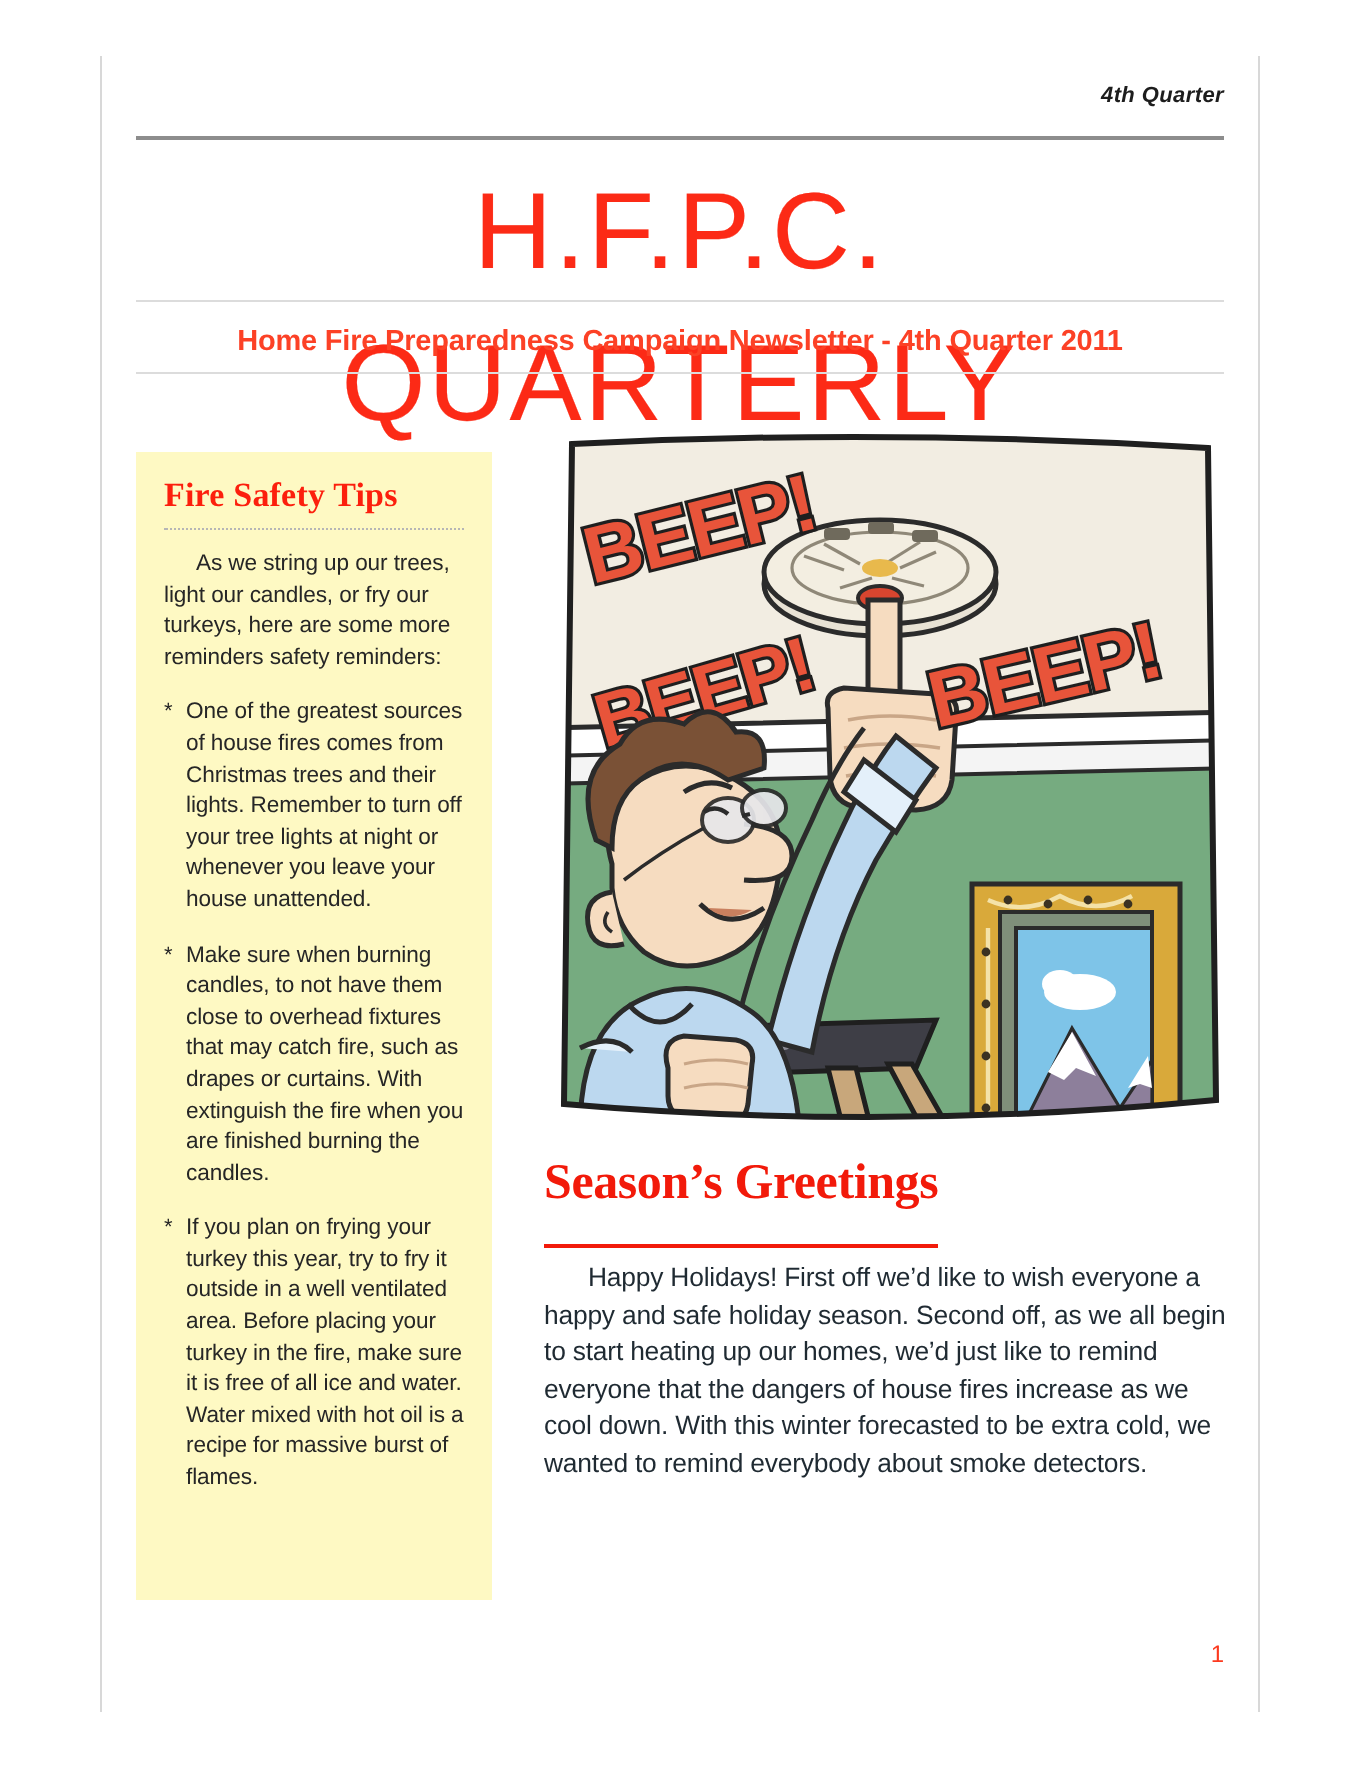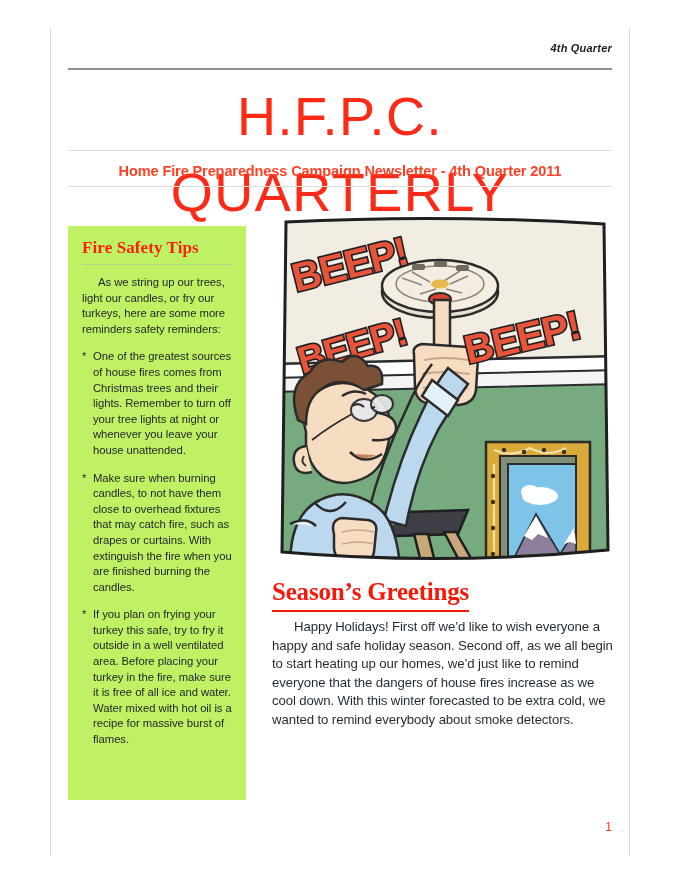--- a/index.html
+++ b/index.html
@@ -18,40 +18,40 @@
   .masthead{position:absolute;left:68px;top:78px;width:544px;text-align:center;
             font-size:54px;line-height:76px;color:#fc2a16;font-weight:300;letter-spacing:1.5px;
             font-family:"Liberation Sans",sans-serif;
             -webkit-text-stroke:0.1px #fc2a16;}
   .rule-thin-a{position:absolute;left:68px;top:150px;width:544px;height:1px;background:#dcdcdc;}
   .subtitle{position:absolute;left:68px;top:160px;width:544px;text-align:center;
             font-size:14.5px;line-height:22px;color:#fc4126;font-weight:600;letter-spacing:-0.1px;}
   .rule-thin-b{position:absolute;left:68px;top:186px;width:544px;height:1px;background:#dcdcdc;}
 
   
-  .sidebar{position:absolute;left:68px;top:226px;width:178px;height:574px;background:#bef264;}
+  .sidebar{position:absolute;left:68px;top:226px;width:178px;height:574px;background:#fef9c3;}
   .sidebar-inner{padding:12px 14px 0 14px;}
   .sidebar-title{font-family:"Liberation Serif",serif;font-weight:bold;font-size:17px;color:#fc1f0d;
                  letter-spacing:.1px;margin:0 0 6px 0;}
   .dotted{height:1px;border-top:1px dotted #b6b6b6;margin:0 0 9px 0;}
   .sidebar p{margin:0 0 12px 0;font-size:11.3px;line-height:15.6px;color:#262626;letter-spacing:-0.05px;}
   .sidebar p.intro{text-indent:16px;}
   .bullet-row{display:flex;margin:0 0 12px 0;}
   .bullet-mark{width:11px;flex:0 0 11px;font-size:11px;line-height:15.6px;color:#262626;}
   .bullet-text{flex:1;font-size:11.3px;line-height:15.6px;color:#262626;letter-spacing:-0.05px;}
 
   
   .illo{position:absolute;left:272px;top:214px;width:344px;height:352px;overflow:hidden;}
   .illo svg{display:block;width:344px;height:352px;}
 
   
   .article{position:absolute;left:272px;top:578px;width:344px;}
   .article-title{font-family:"Liberation Serif",serif;font-weight:bold;font-size:25px;color:#f21a0a;
                  margin:0 0 6px 0;letter-spacing:-0.2px;display:inline-block;
-                 border-bottom:2.5px solid #f21a0a;padding-bottom:4px;line-height:28px;}
+                 border-bottom:2.5px solid #f21a0a;padding-bottom:16px;line-height:28px;}
   .article p{margin:0;font-size:13.2px;line-height:18.6px;color:#1f2a32;letter-spacing:-0.1px;}
   .article p.indent{text-indent:22px;}
 
   .page-num{position:absolute;right:68px;top:820px;font-size:12px;color:#fc3a1f;}
 </style>
 </head>
 <body>
 
 <div class="page">
 
@@ -74,21 +74,21 @@
       <div class="bullet-row">
         <span class="bullet-mark">*</span>
         <span class="bullet-text">One of the greatest sources of house fires comes from Christmas trees and their lights. Remember to turn off your tree lights at night or whenever you leave your house unattended.</span>
       </div>
       <div class="bullet-row">
         <span class="bullet-mark">*</span>
         <span class="bullet-text">Make sure when burning candles, to not have them close to overhead fixtures that may catch fire, such as drapes or curtains. With extinguish the fire when you are finished burning the candles.</span>
       </div>
       <div class="bullet-row">
         <span class="bullet-mark">*</span>
-        <span class="bullet-text">If you plan on frying your turkey this safe, try to fry it outside in a well ventilated area. Before placing your turkey in the fire, make sure it is free of all ice and water. Water mixed with hot oil is a recipe for massive burst of flames.</span>
+        <span class="bullet-text">If you plan on frying your turkey this year, try to fry it outside in a well ventilated area. Before placing your turkey in the fire, make sure it is free of all ice and water. Water mixed with hot oil is a recipe for massive burst of flames.</span>
       </div>
     </div>
   </aside>
 
   <figure class="illo" style="margin:0;">
     <svg viewBox="0 0 344 352" xmlns="http://www.w3.org/2000/svg">
       <defs>
         <clipPath id="sceneClip">
           <path d="M14 8 Q172 0 332 10 L336 336 Q172 352 10 338 Z"></path>
         </clipPath>

